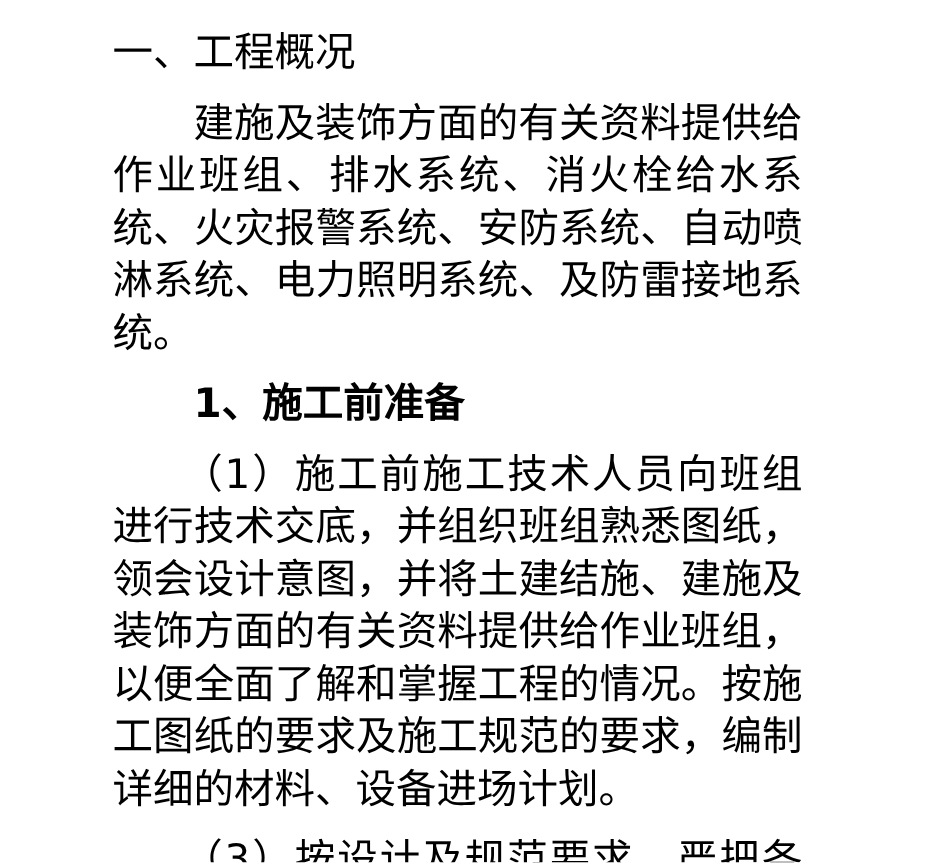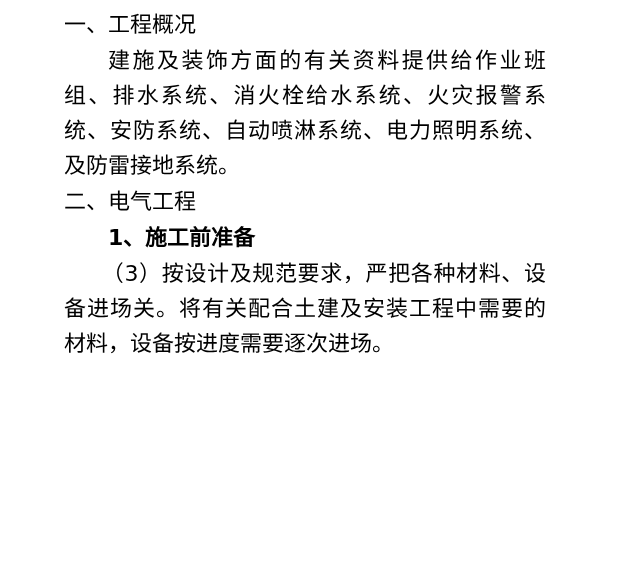--- a/index.html
+++ b/index.html
@@ -25,25 +25,25 @@
 
   #doc-body {
     position: absolute;
     left: 63px;
     top: 6px;
     width: 484px;
   }
 
   
   .para {
-    font-size: 22px;
+    font-size: 27px;
     line-height: 35px;
     text-align: justify;
     text-justify: inter-ideograph;
-    margin: 1px;
+    margin: 12px;
     letter-spacing: 0;
     white-space: normal;
     word-break: break-all;
   }
 
   
   .para.heading-1 {
     text-indent: 0;
   }
 
@@ -63,17 +63,17 @@
     text-indent: 1.72em;
   }
 </style>
 </head>
 <body>
 
 <div id="page" style="background: rgb(255, 255, 255); color: rgb(0, 0, 0);">
   <div id="doc-body">
       <p class="para heading-1">一、工程概况</p>
       <p class="para body-text">建施及装饰方面的有关资料提供给作业班组、排水系统、消火栓给水系统、火灾报警系统、安防系统、自动喷淋系统、电力照明系统、及防雷接地系统。</p>
-      <p class="para heading-1">二、电气工程</p>
       <p class="para heading-2">1、施工前准备</p>
+      <p class="para body-text paren-lead">（1）施工前施工技术人员向班组进行技术交底，并组织班组熟悉图纸，领会设计意图，并将土建结施、建施及装饰方面的有关资料提供给作业班组，以便全面了解和掌握工程的情况。按施工图纸的要求及施工规范的要求，编制详细的材料、设备进场计划。</p>
       <p class="para body-text paren-lead">（3）按设计及规范要求，严把各种材料、设备进场关。将有关配合土建及安装工程中需要的材料，设备按进度需要逐次进场。</p>
     </div>
 </div>
 
 </body></html>

